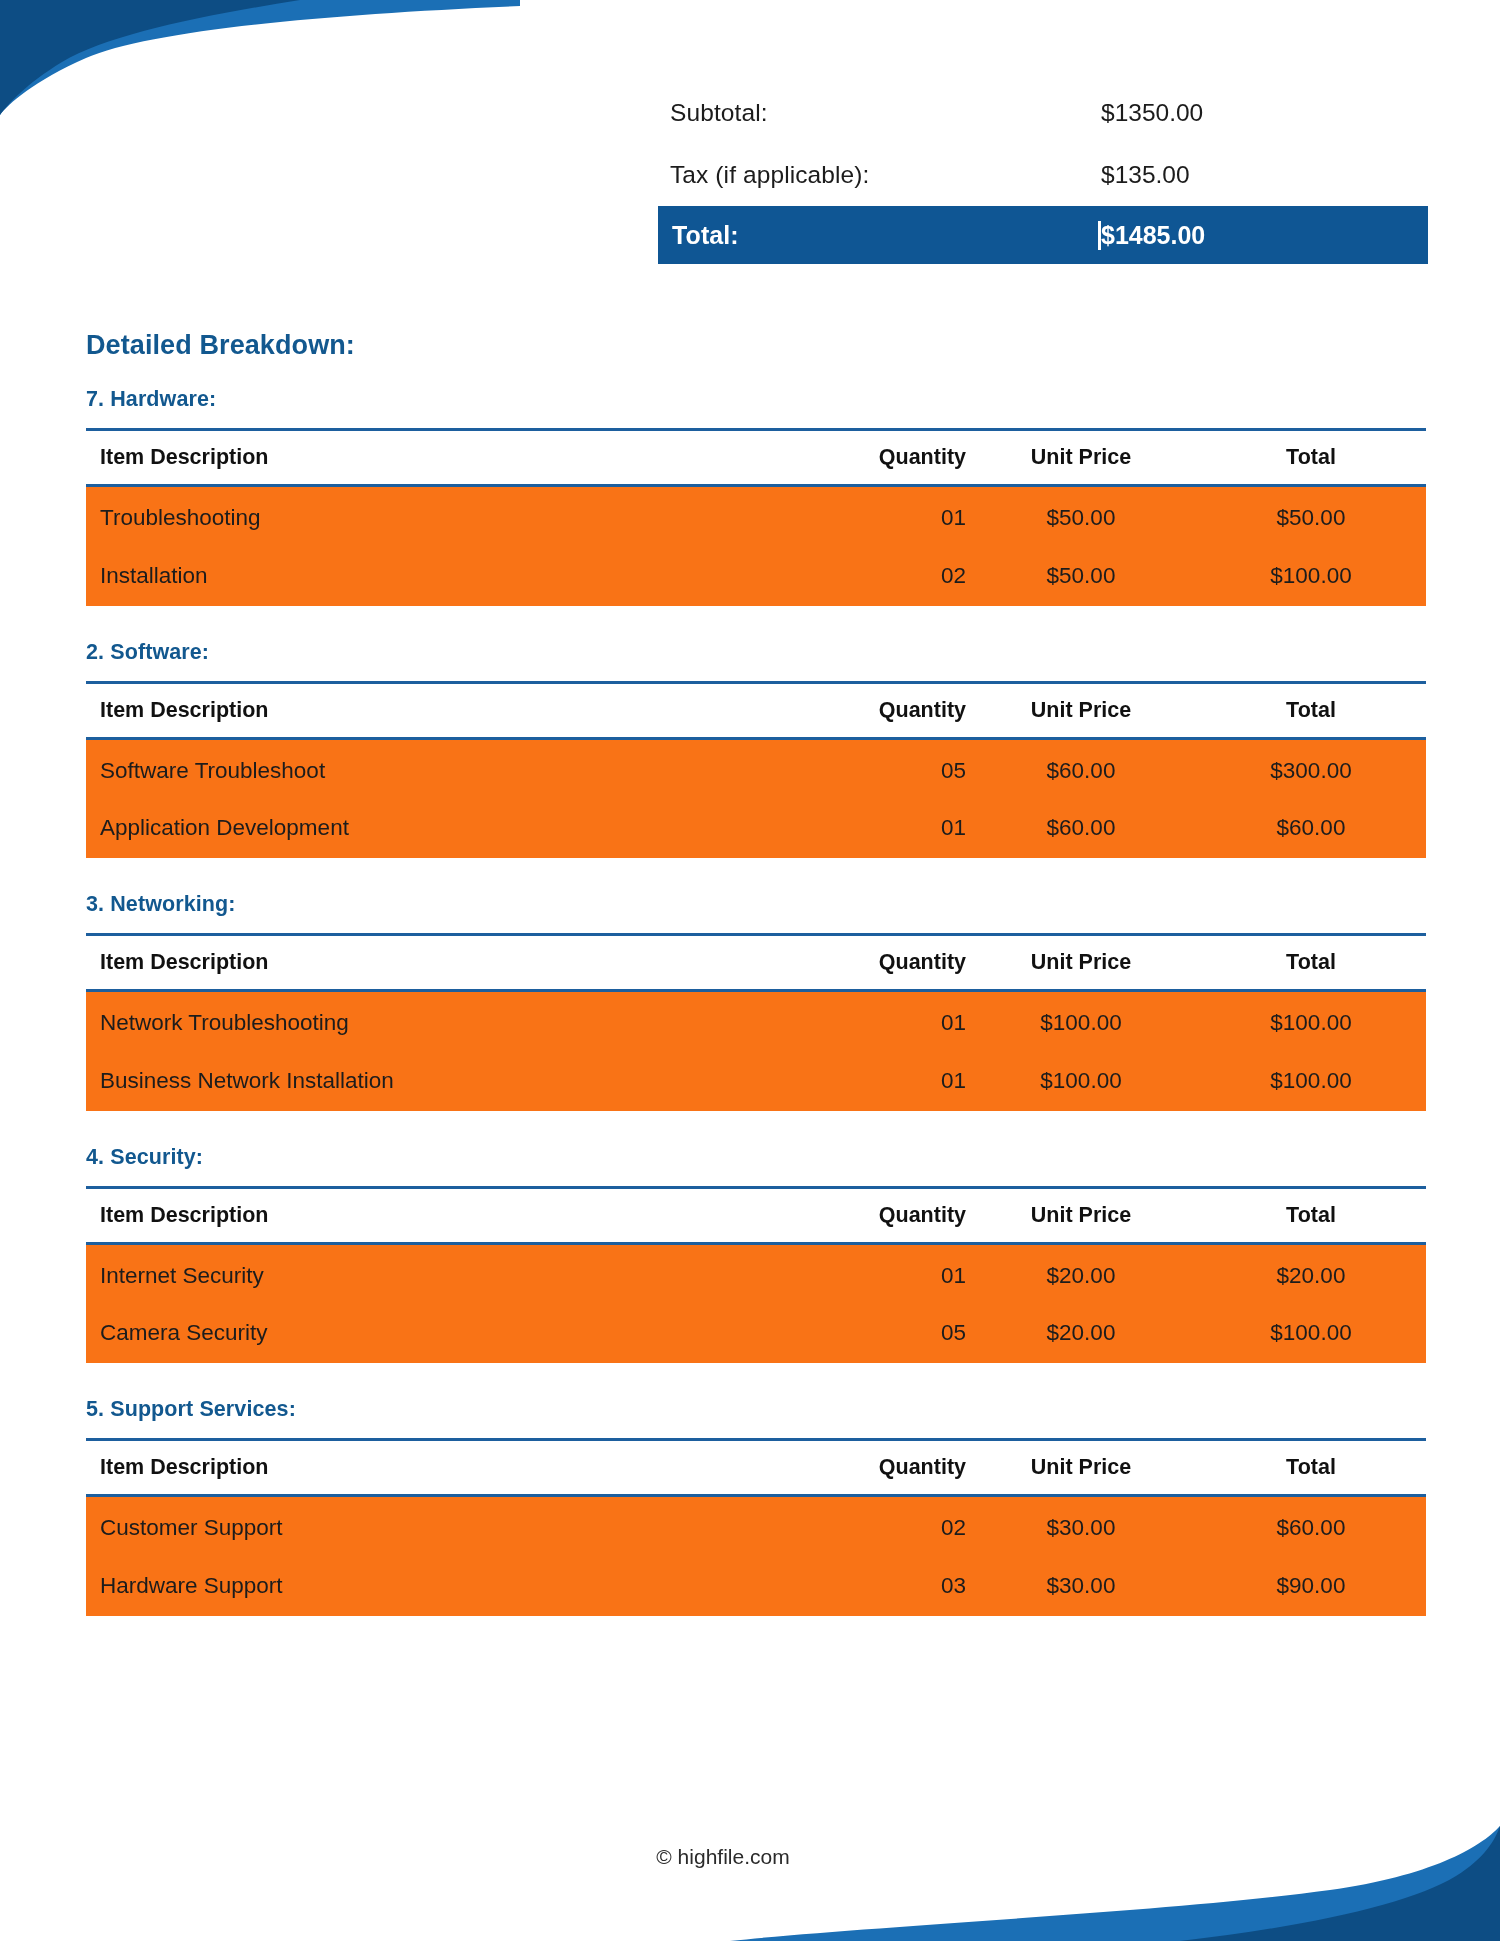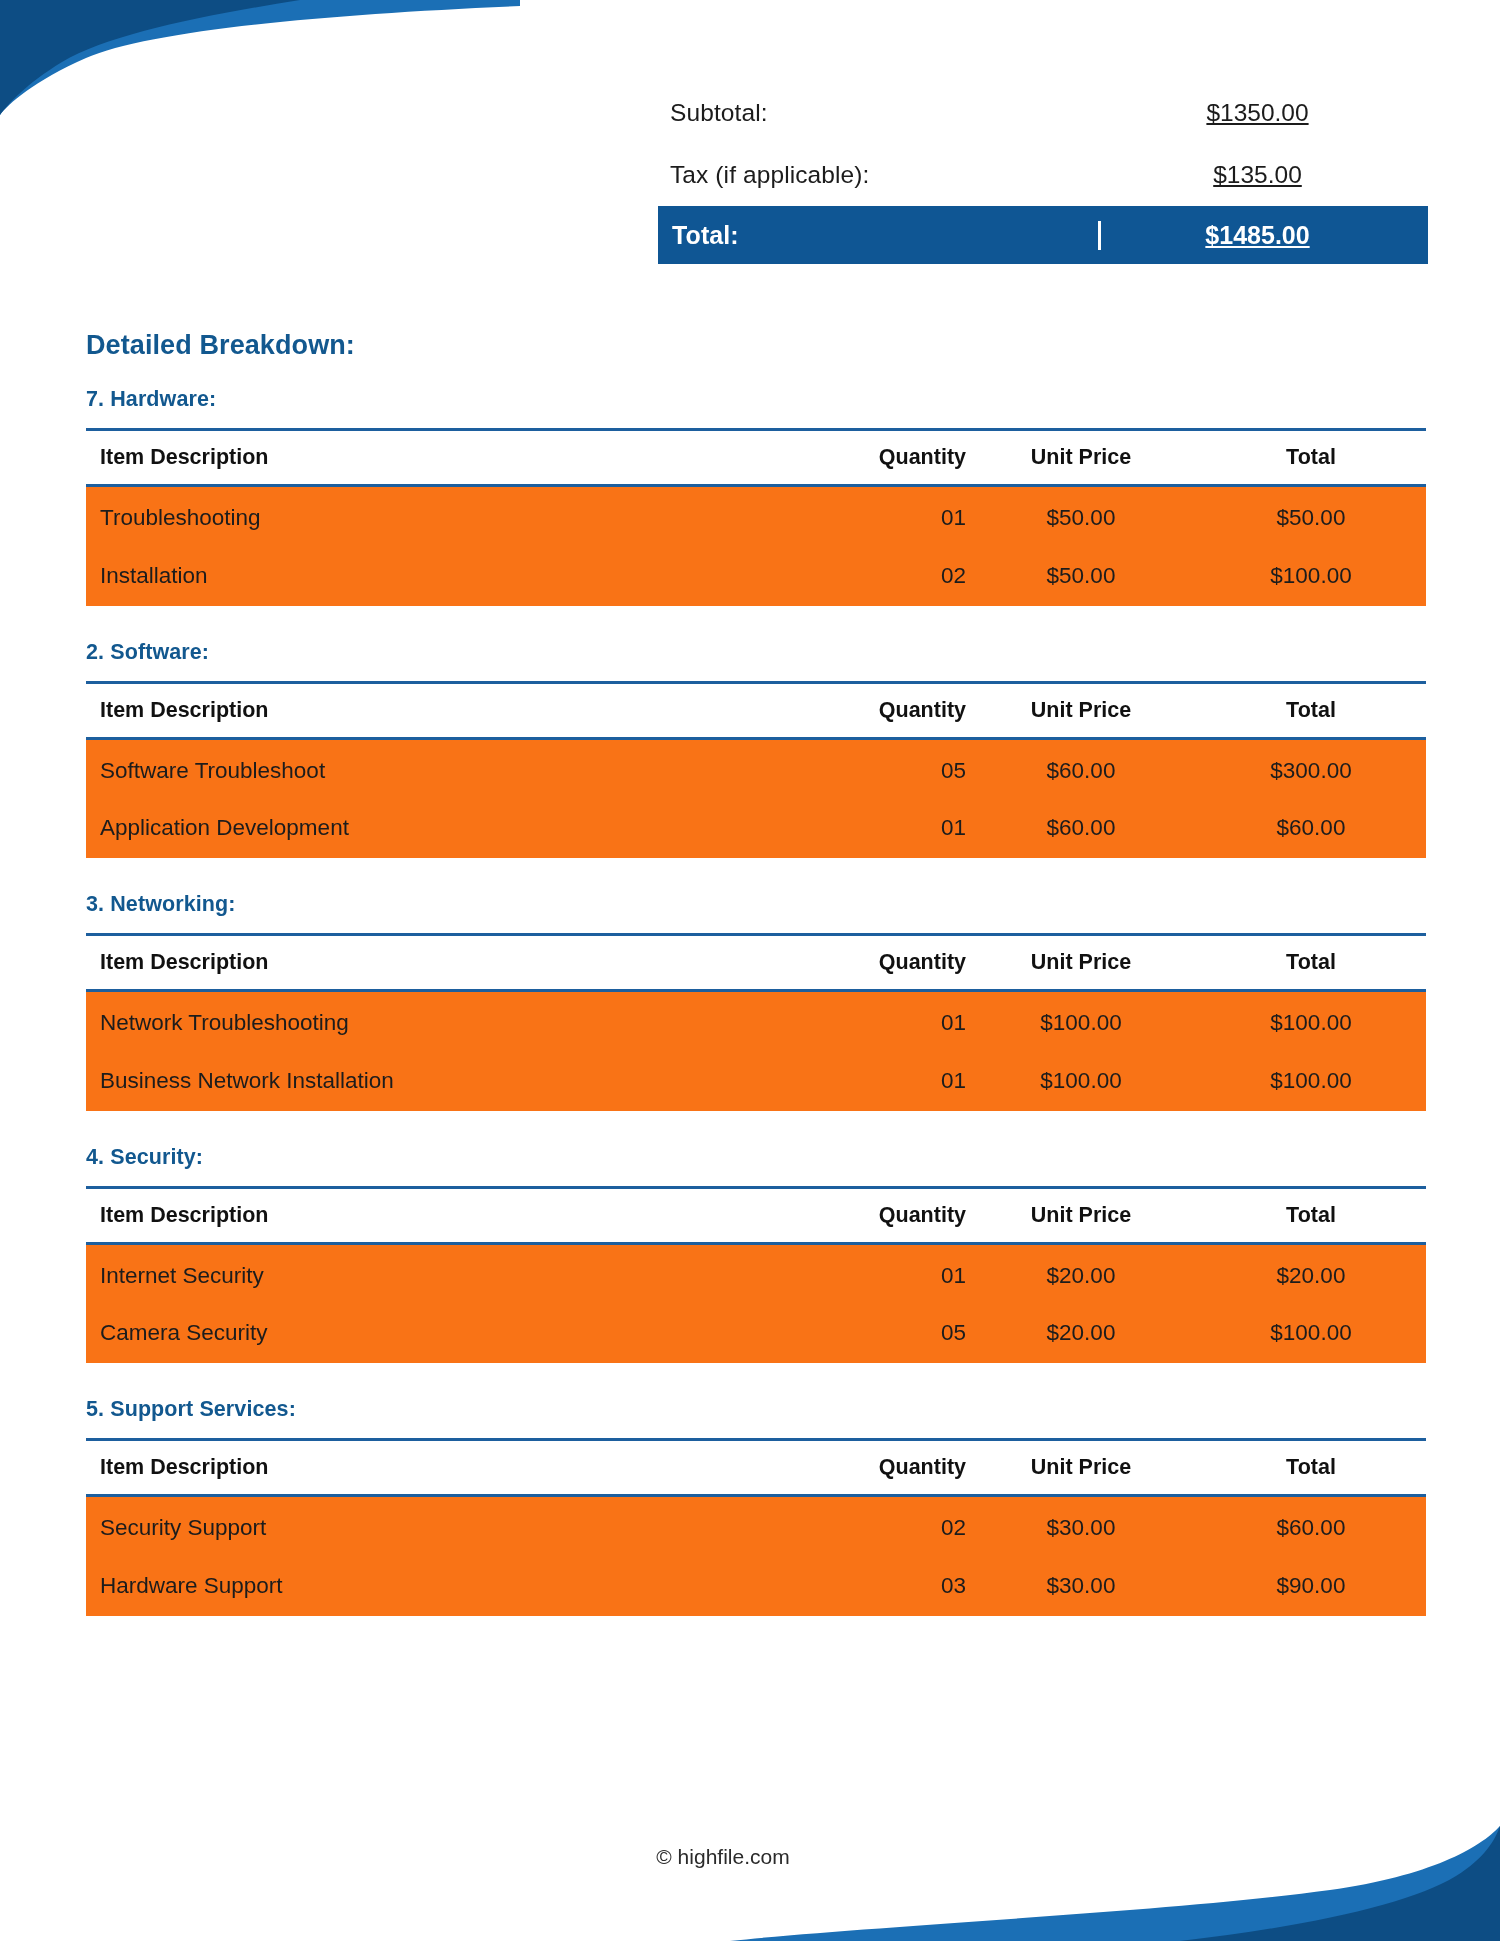--- a/index.html
+++ b/index.html
@@ -40,23 +40,22 @@
     flex: 0 0 443px;
     font-size: 24.5px;
     color: #1c1c1c;
     padding-left: 12px;
     letter-spacing: 0.1px;
   }
   .totals-row .t-value {
     flex: 1 1 auto;
     font-size: 24.5px;
     color: #1c1c1c;
-    text-align: center;
+    text-align: left;
     padding-right: 14px;
-    text-decoration: underline;
   }
   .totals-row.grand {
     height: 58px;
     background: #0f5694;
     color: #ffffff;
   }
   .totals-row.grand .t-label,
   .totals-row.grand .t-value {
     color: #ffffff;
     font-weight: bold;
@@ -278,21 +277,21 @@
           <thead>
             <tr>
               <th class="col-desc">Item Description</th>
               <th class="col-qty">Quantity</th>
               <th class="col-price">Unit Price</th>
               <th class="col-total">Total</th>
             </tr>
           </thead>
           <tbody>
             <tr>
-              <td class="col-desc">Security Support</td>
+              <td class="col-desc">Customer Support</td>
               <td class="col-qty">02</td>
               <td class="col-price">$30.00</td>
               <td class="col-total">$60.00</td>
             </tr>
             <tr>
               <td class="col-desc">Hardware Support</td>
               <td class="col-qty">03</td>
               <td class="col-price">$30.00</td>
               <td class="col-total">$90.00</td>
             </tr>

